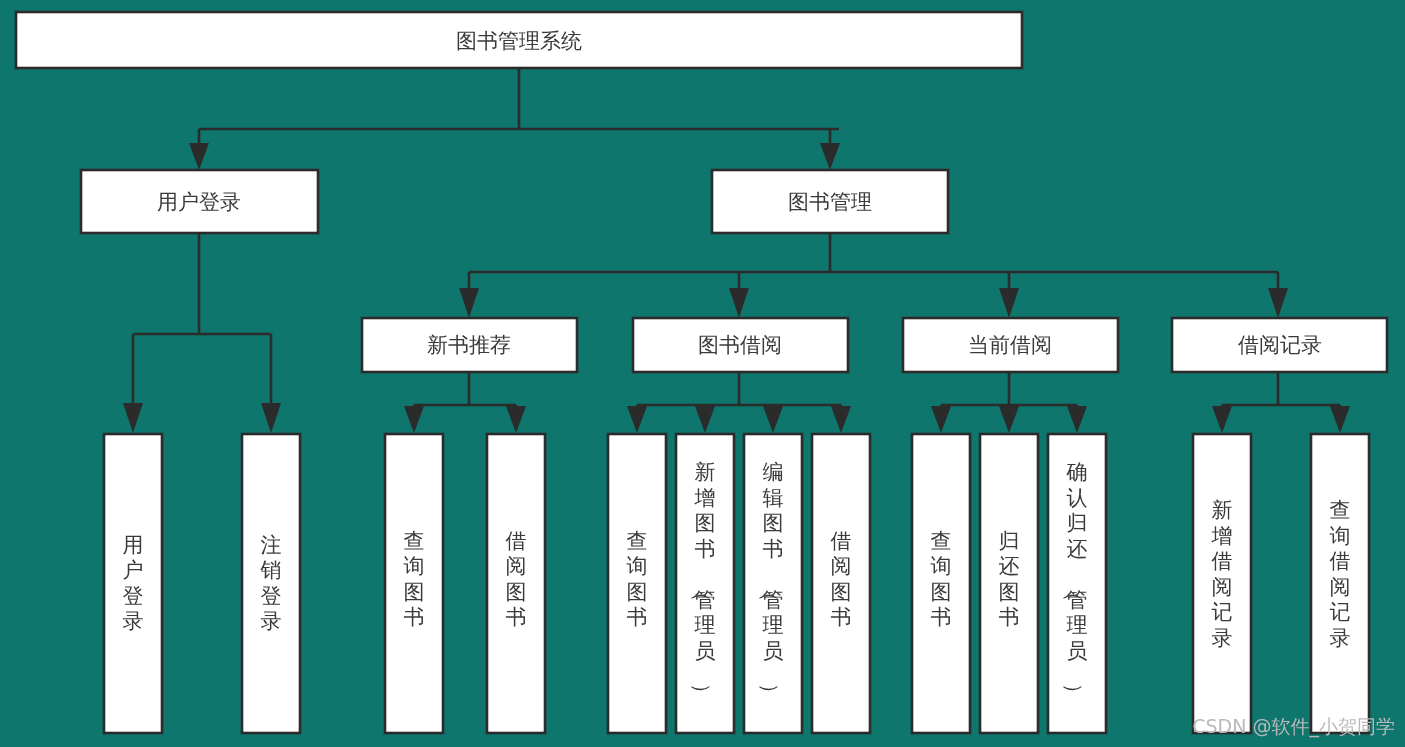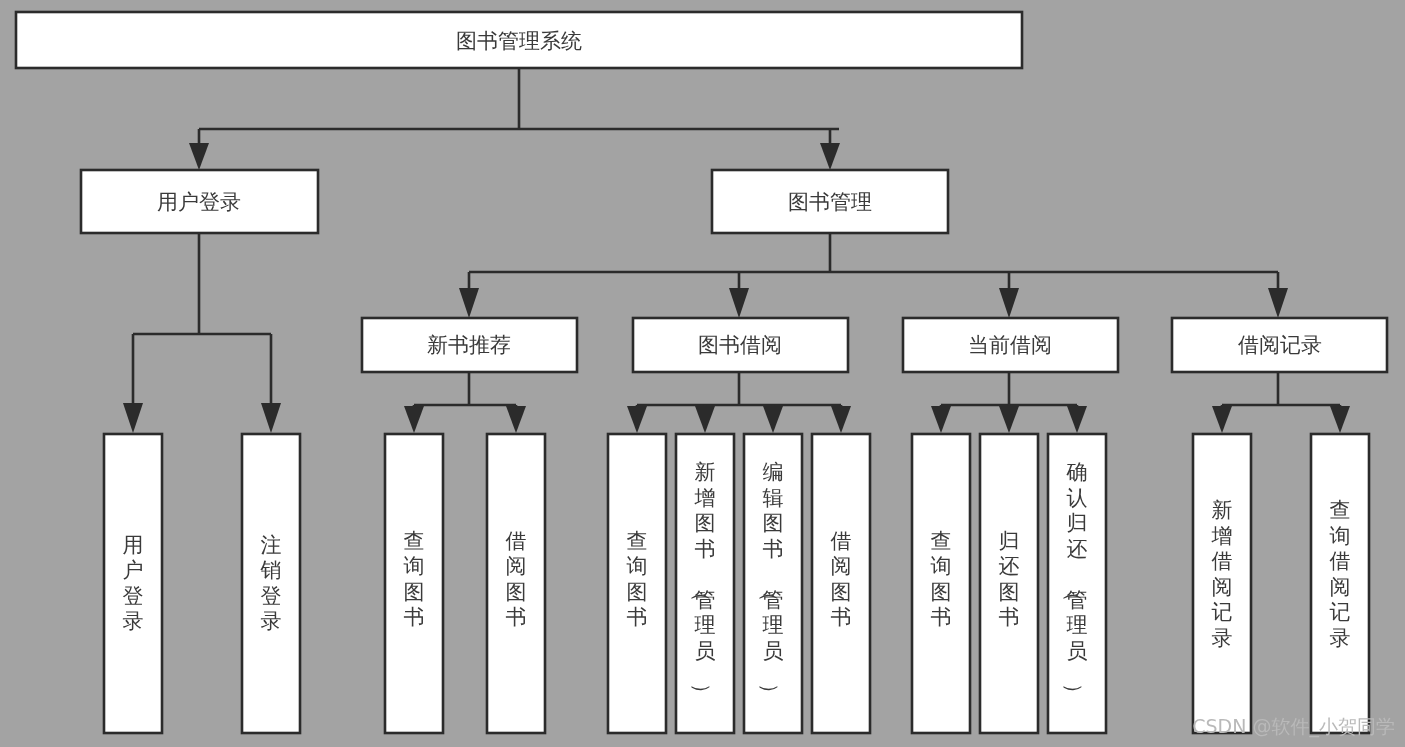--- a/index.html
+++ b/index.html
@@ -5,21 +5,21 @@
 <style>
   html, body {
     margin: 0;
     padding: 0;
     background: #ffffff;
   }
   #diagram-root {
     position: relative;
     width: 1405px;
     height: 747px;
-    background: #a3a3a3;
+    background: #0f766e;
     font-family: "DejaVu Sans", "Liberation Sans", sans-serif;
     overflow: hidden;
   }
   svg.diagram-canvas {
     position: absolute;
     left: 0;
     top: 0;
     width: 1405px;
     height: 747px;
     display: block;

